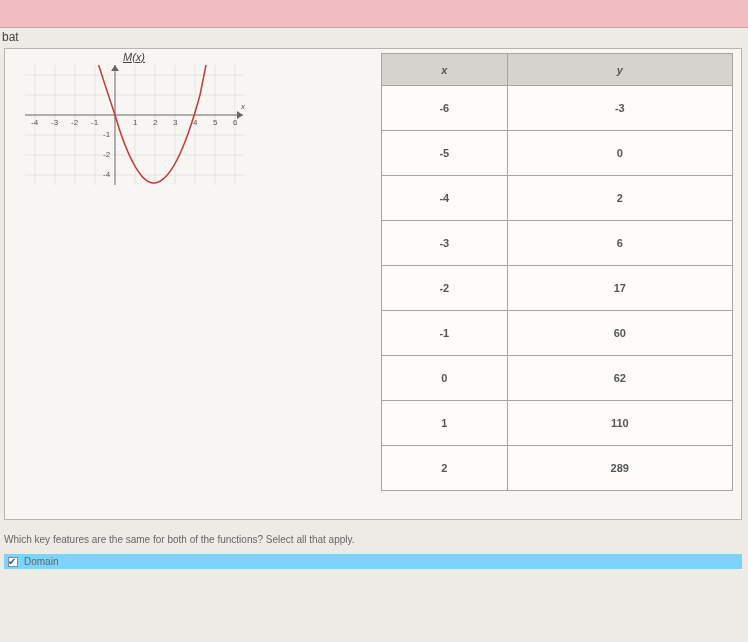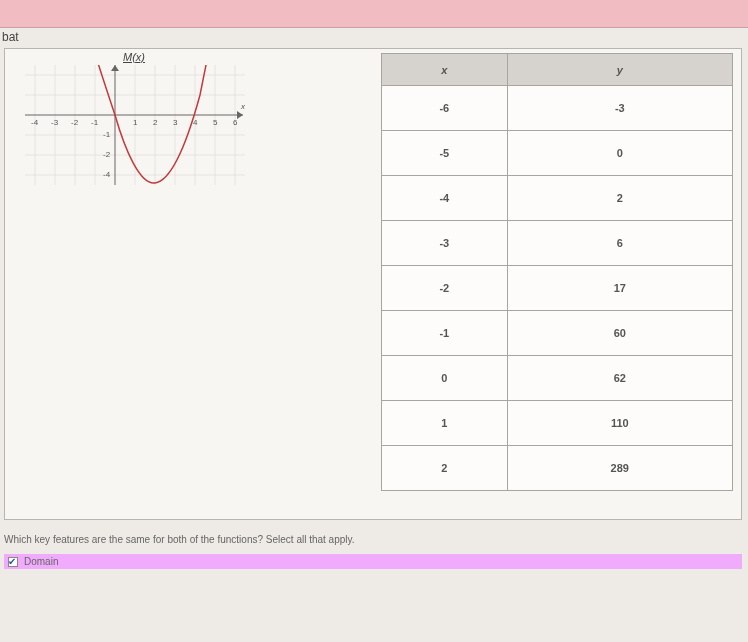--- a/index.html
+++ b/index.html
@@ -98,21 +98,21 @@
     }
     .opt {
       display: flex;
       align-items: center;
       padding: 2px 4px;
       gap: 6px;
       font-size: 10px;
       color: #666;
     }
     .opt.selected {
-      background: #f0abfc;
+      background: #7dd3fc;
     }
     .cb {
       width: 10px;
       height: 10px;
       border: 1px solid #888;
       background: #fff;
       display: inline-flex;
       align-items: center;
       justify-content: center;
       font-size: 8px;

